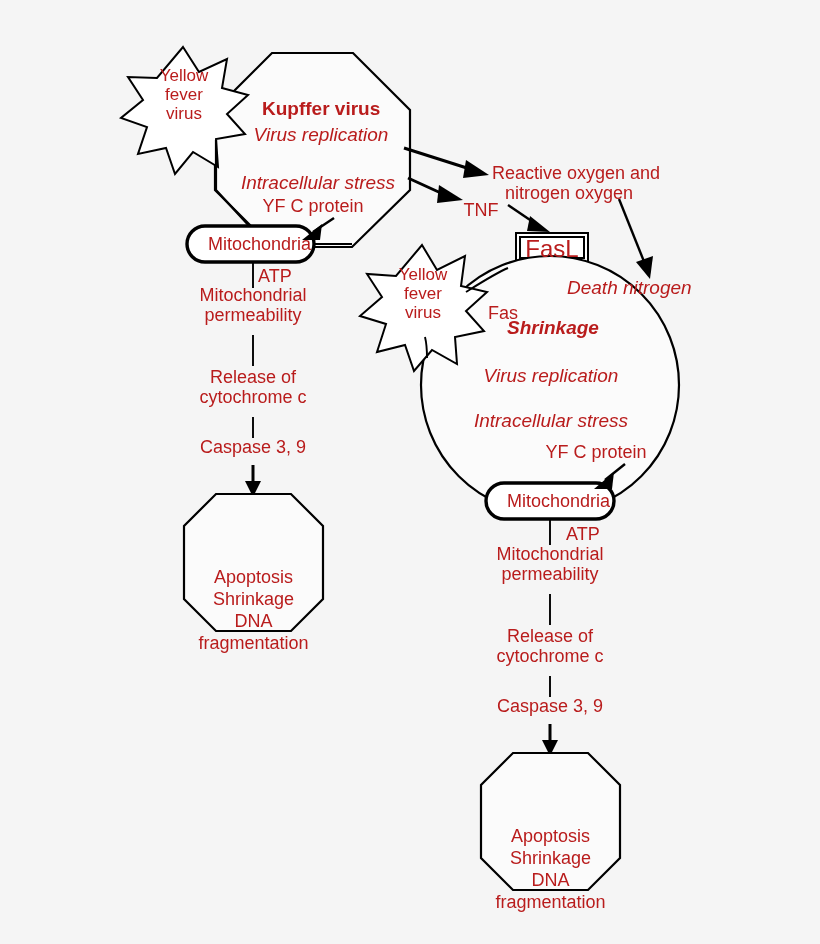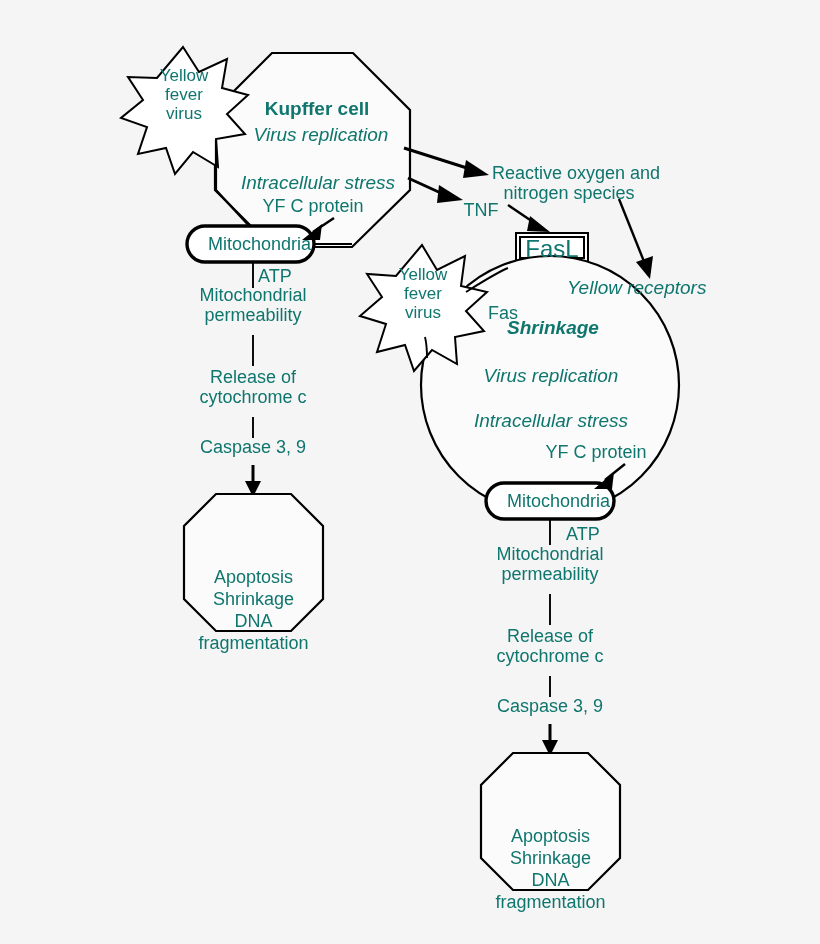--- a/index.html
+++ b/index.html
@@ -68,21 +68,21 @@
     stroke: #000000;
     stroke-width: 2.4;
     fill: none;
   }
   .arrow-head {
     fill: #000000;
     stroke: none;
   }
   .lbl {
     position: absolute;
-    color: #0f766e;
+    color: #b91c1c;
     white-space: nowrap;
     line-height: 1.12;
     text-align: center;
   }
   .t-star {
     font-size: 17px;
     line-height: 1.13;
   }
   .t-cell-title {
     font-size: 19px;
@@ -185,21 +185,21 @@
     <polygon class="shape-line" points="513,753 588,753 620,785 620,858 588,890 513,890 481,858 481,785"></polygon>
 
   </svg>
 
   <div class="lbl t-star" style="left:152px; top:66px; width:64px;">
     <div>Yellow</div>
     <div>fever</div>
     <div>virus</div>
   </div>
 
-  <div class="lbl t-cell-title" style="left:262px; top:98px; width:110px;">Kupffer cell</div>
+  <div class="lbl t-cell-title" style="left:262px; top:98px; width:110px;">Kupffer virus</div>
   <div class="lbl t-ital" style="left:250px; top:124px; width:142px;">Virus replication</div>
   <div class="lbl t-ital" style="left:228px; top:172px; width:180px;">Intracellular stress</div>
   <div class="lbl t-small" style="left:258px; top:196px; width:110px;">YF C protein</div>
 
   <div class="lbl t-mito" style="left:190px; top:234px; width:121px;">Mitochondria</div>
 
   <div class="lbl t-small" style="left:258px; top:266px; width:40px; text-align:left;">ATP</div>
 
   <div class="lbl t-plain" style="left:183px; top:285px; width:140px;">
     <div>Mitochondrial</div>
@@ -213,26 +213,26 @@
 
   <div class="lbl t-oct" style="left:185px; top:520px; width:137px;">
     <div>Apoptosis</div>
     <div>Shrinkage</div>
     <div>DNA</div>
     <div>fragmentation</div>
   </div>
 
   <div class="lbl t-plain" style="left:492px; top:163px; width:154px;">
     <div>Reactive oxygen and</div>
-    <div>nitrogen species</div>
+    <div>nitrogen oxygen</div>
   </div>
   <div class="lbl t-plain" style="left:458px; top:200px; width:46px;">TNF</div>
   <div class="lbl t-fasl" style="left:519px; top:236px; width:66px;">FasL</div>
   <div class="lbl t-plain" style="left:483px; top:291px; width:40px;margin-top:12px;">Fas</div>
-  <div class="lbl t-ital" style="left:567px; top:277px; width:120px;">Yellow receptors</div>
+  <div class="lbl t-ital" style="left:567px; top:277px; width:120px;">Death nitrogen</div>
 
   <div class="lbl t-star" style="left:391px; top:265px; width:64px;">
     <div>Yellow</div>
     <div>fever</div>
     <div>virus</div>
   </div>
 
   <div class="lbl t-cell-title-i" style="left:498px; top:317px; width:110px;">Shrinkage</div>
   <div class="lbl t-ital" style="left:478px; top:365px; width:146px;">Virus replication</div>
   <div class="lbl t-ital" style="left:468px; top:410px; width:166px;">Intracellular stress</div>

